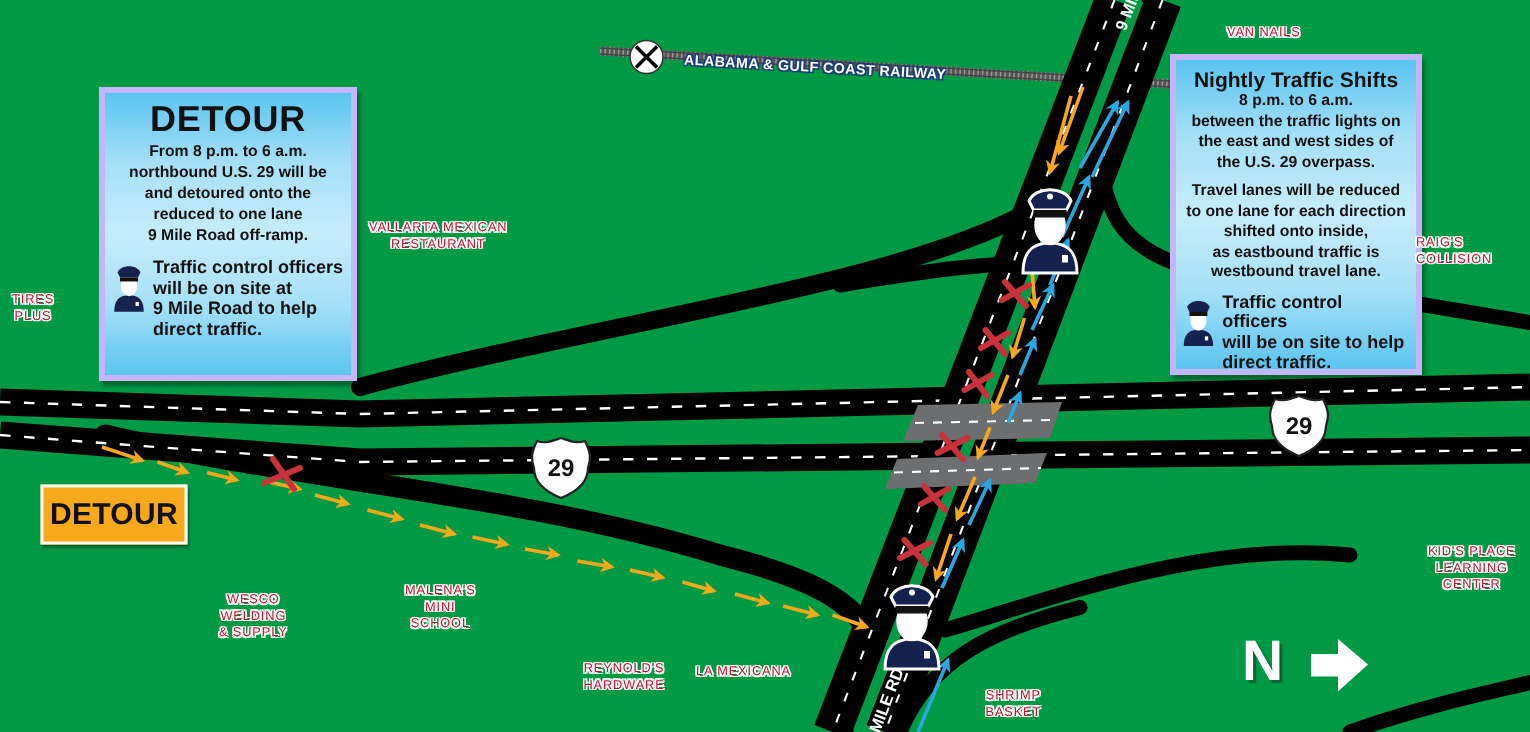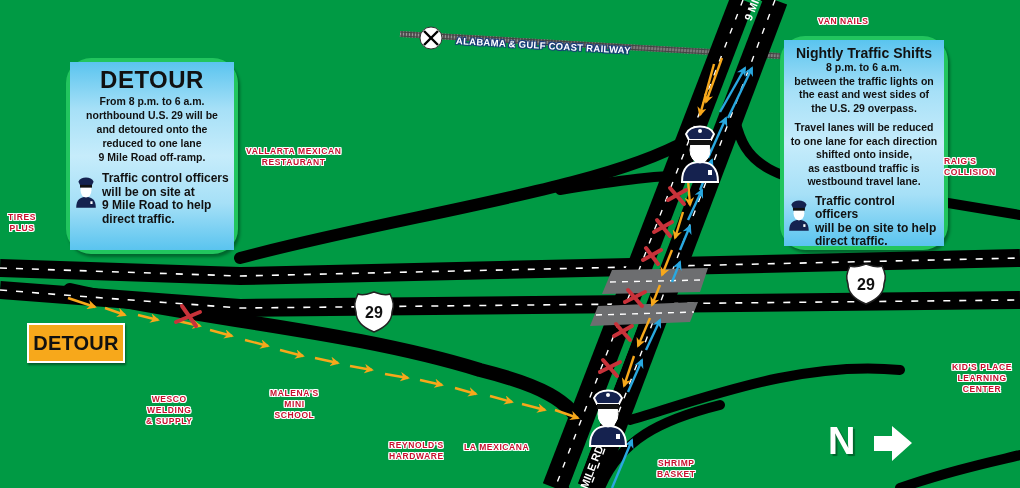--- a/index.html
+++ b/index.html
@@ -1,21 +1,21 @@
 <!DOCTYPE html>
 <html><head>
 <meta charset="utf-8">
 <style>
   html, body { margin: 0; padding: 0; }
   body { width: 1020px; height: 488px; overflow: hidden; background: #009a44; font-family: "Liberation Sans", sans-serif; }
   #map { position: relative; width: 1020px; height: 488px; background: #009a44; overflow: hidden; }
   svg.base { position: absolute; left: 0; top: 0; }
-  .biz { position: absolute; color: #c8102e; font-family: "Liberation Sans", sans-serif; font-weight: bold; font-size: 8.5px; letter-spacing: 0.6px; text-align: center; line-height: 11px; text-shadow: -1px -1px 0 #fff, 1px -1px 0 #fff, -1px 1px 0 #fff, 1px 1px 0 #fff, 0 1px 0 #fff, 1px 0 0 #fff, 0 -1px 0 #fff, -1px 0 0 #fff; white-space: nowrap; }
+  .biz { position: absolute; color: #c8102e; font-family: "Liberation Sans", sans-serif; font-weight: normal; font-size: 8.5px; letter-spacing: 0.6px; text-align: center; line-height: 11px; text-shadow: -1px -1px 0 #fff, 1px -1px 0 #fff, -1px 1px 0 #fff, 1px 1px 0 #fff, 0 1px 0 #fff, 1px 0 0 #fff, 0 -1px 0 #fff, -1px 0 0 #fff; white-space: nowrap; }
   .biz span { display: block; }
-  .panel { position: absolute; background: #22c55e; padding: 4px; box-shadow: 2px 3px 3px rgba(0,0,0,0.35); border-radius: 25px; }
+  .panel { position: absolute; background: #c4b5fd; padding: 4px; box-shadow: 2px 3px 3px rgba(0,0,0,0.35); }
   .panel-inner { background: linear-gradient(180deg, #5ac4ef 0%, #a6e0f7 25%, #c6ecfb 50%, #a6e0f7 75%, #5ac4ef 100%); height: 100%; box-sizing: border-box; color: #111; text-align: center; font-weight: bold; }
   .detour-panel { left: 66px; top: 58px; width: 164px; height: 188px; }
   .detour-panel .panel-inner { padding: 6px 4px; }
   .detour-title { font-size: 24px; line-height: 24px; font-weight: 900; letter-spacing: 0.5px; }
   .detour-body { font-size: 10.5px; line-height: 14px; margin-top: 2px; }
   .officer-row { display: flex; align-items: flex-start; text-align: left; margin-top: 8px; }
   .officer-row .txt { font-size: 12px; line-height: 13.5px; margin-left: 4px; }
   .shift-panel { left: 780px; top: 36px; width: 160px; height: 206px; }
   .shift-panel .panel-inner { padding: 5px 3px; }
   .shift-title { font-size: 14px; line-height: 16px; font-weight: 900; }
@@ -274,21 +274,21 @@
 
   <div class="detour-sign">DETOUR</div>
 
   <div class="biz" style="left:818px; top:16px;">
       <span>VAN  NAILS</span>
     </div>
   <div class="biz" style="left:246px; top:146px;">
       <span>VALLARTA  MEXICAN</span>
       <span>RESTAURANT</span>
     </div>
-  <div class="biz" style="left:8px; top:212px;">
+  <div class="biz" style="left:8px; top:194px;">
       <span>TIRES</span>
       <span>PLUS</span>
     </div>
   <div class="biz" style="left:944px; top:117px; text-align:left;margin-top:39px;">
       <span>RAIG'S</span>
       <span>COLLISION</span>
     </div>
   <div class="biz" style="left:120px; top:394px;margin-left:26px;">
       <span>WESCO</span>
       <span>WELDING</span>

